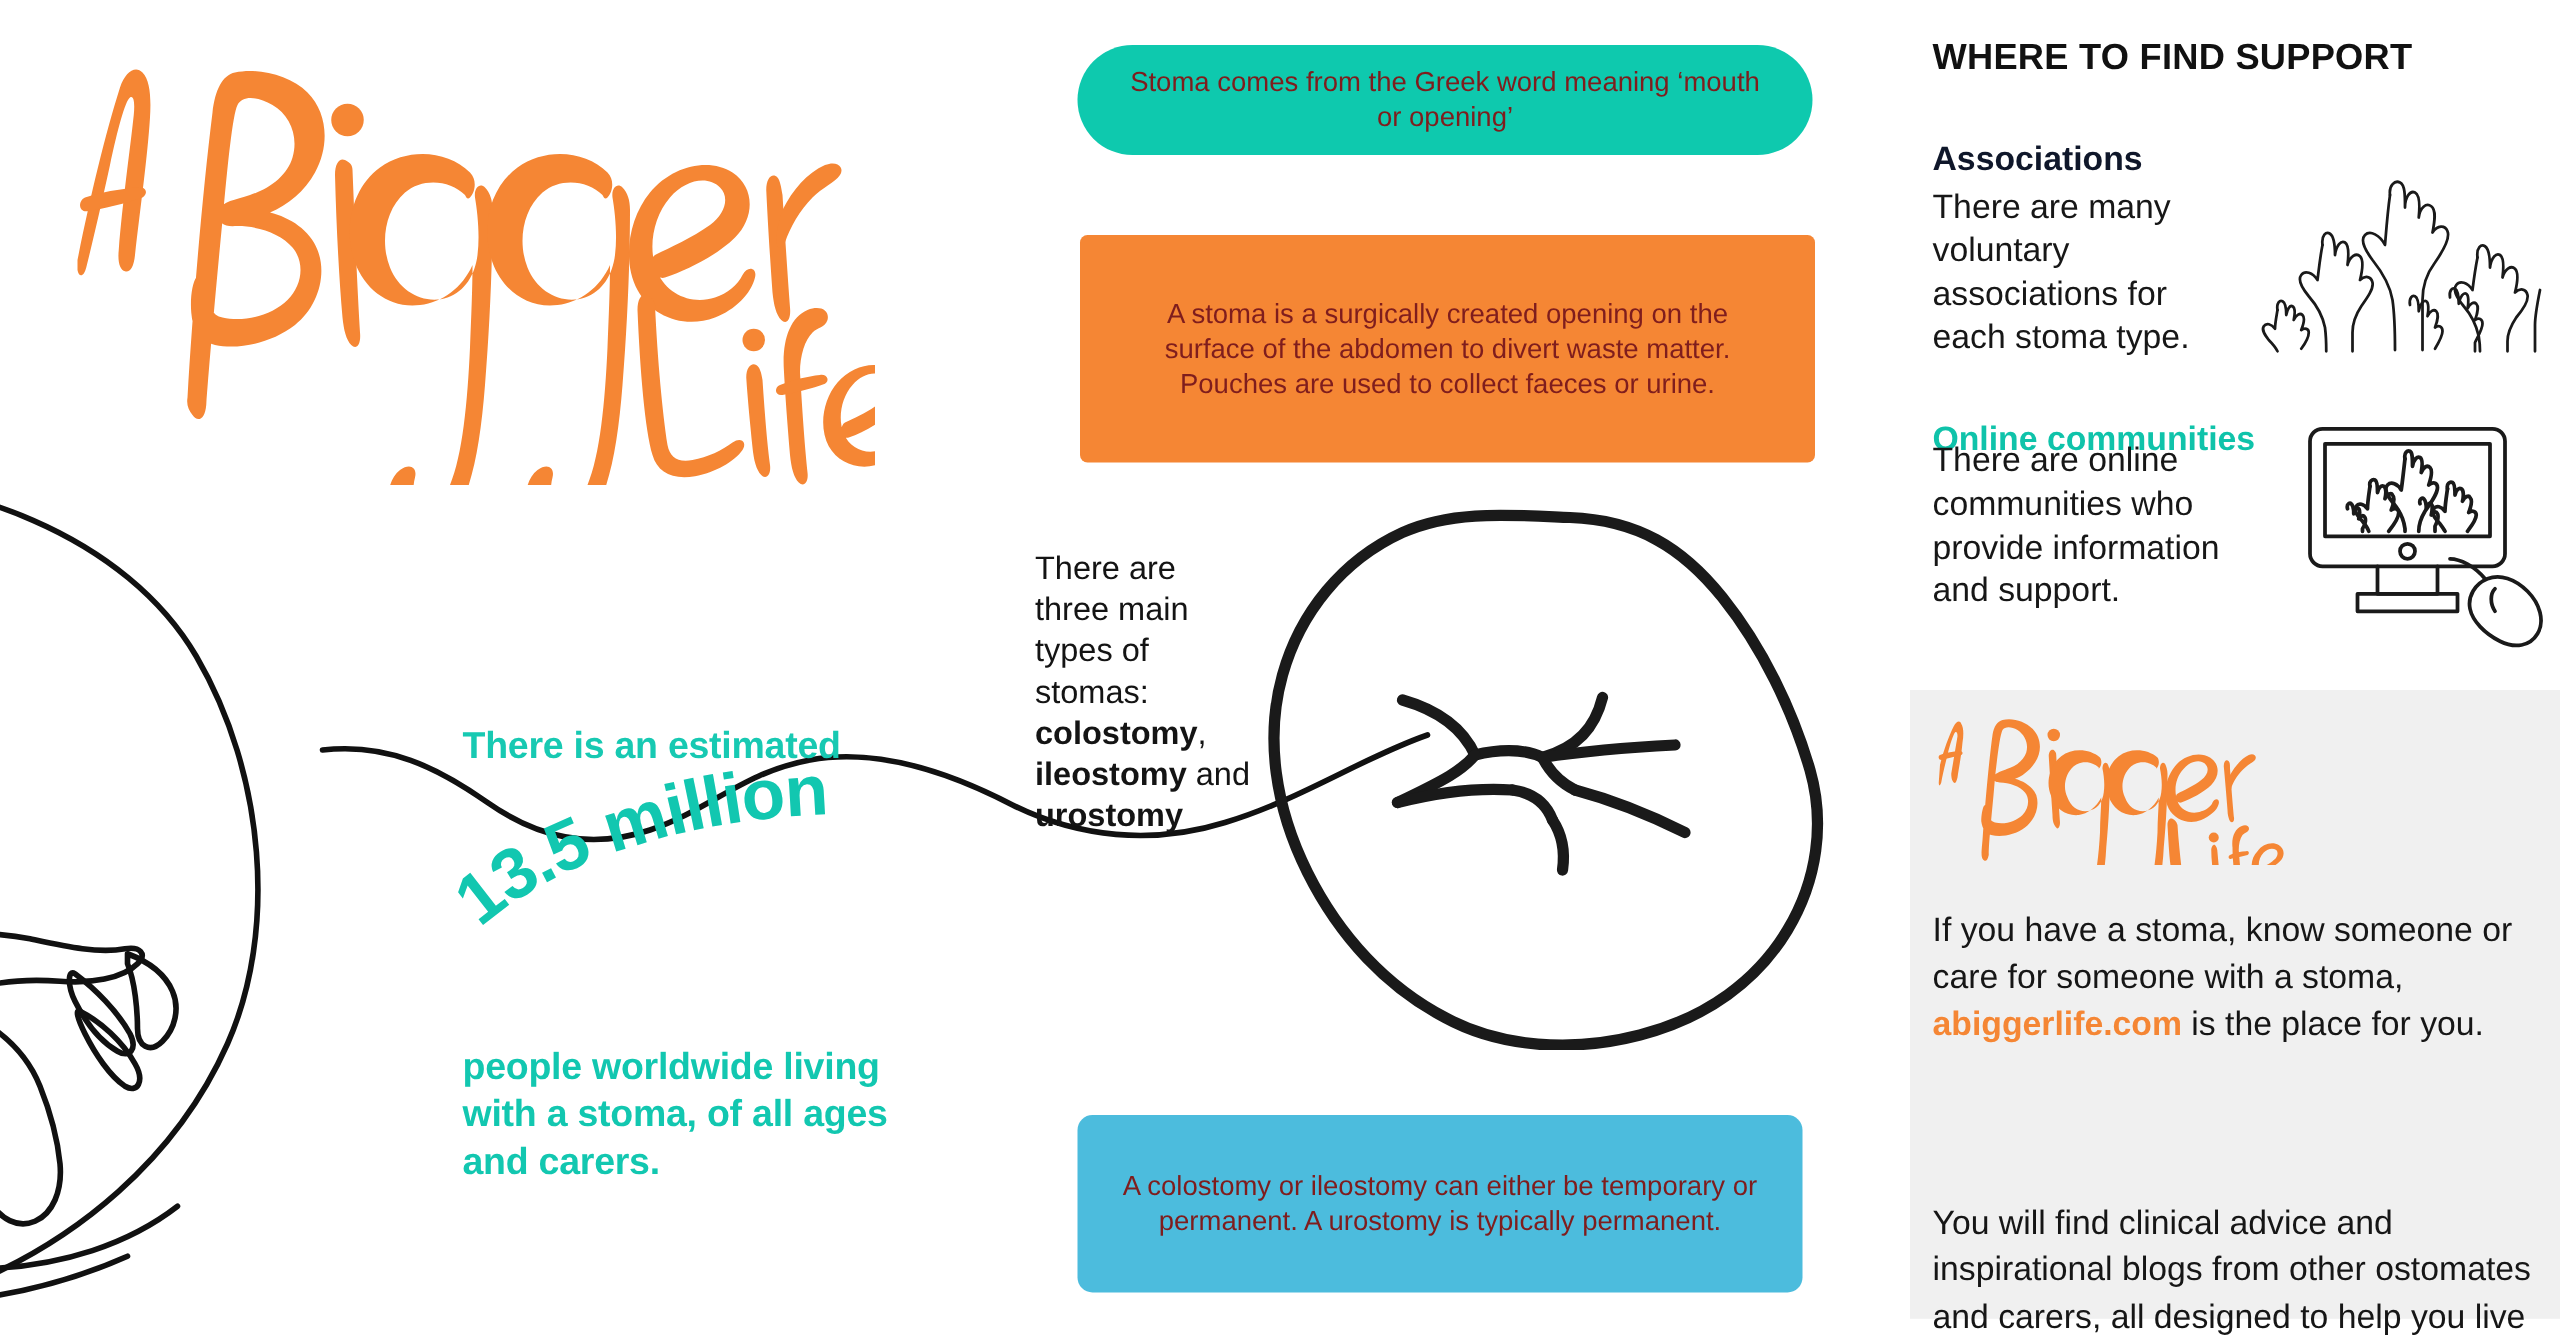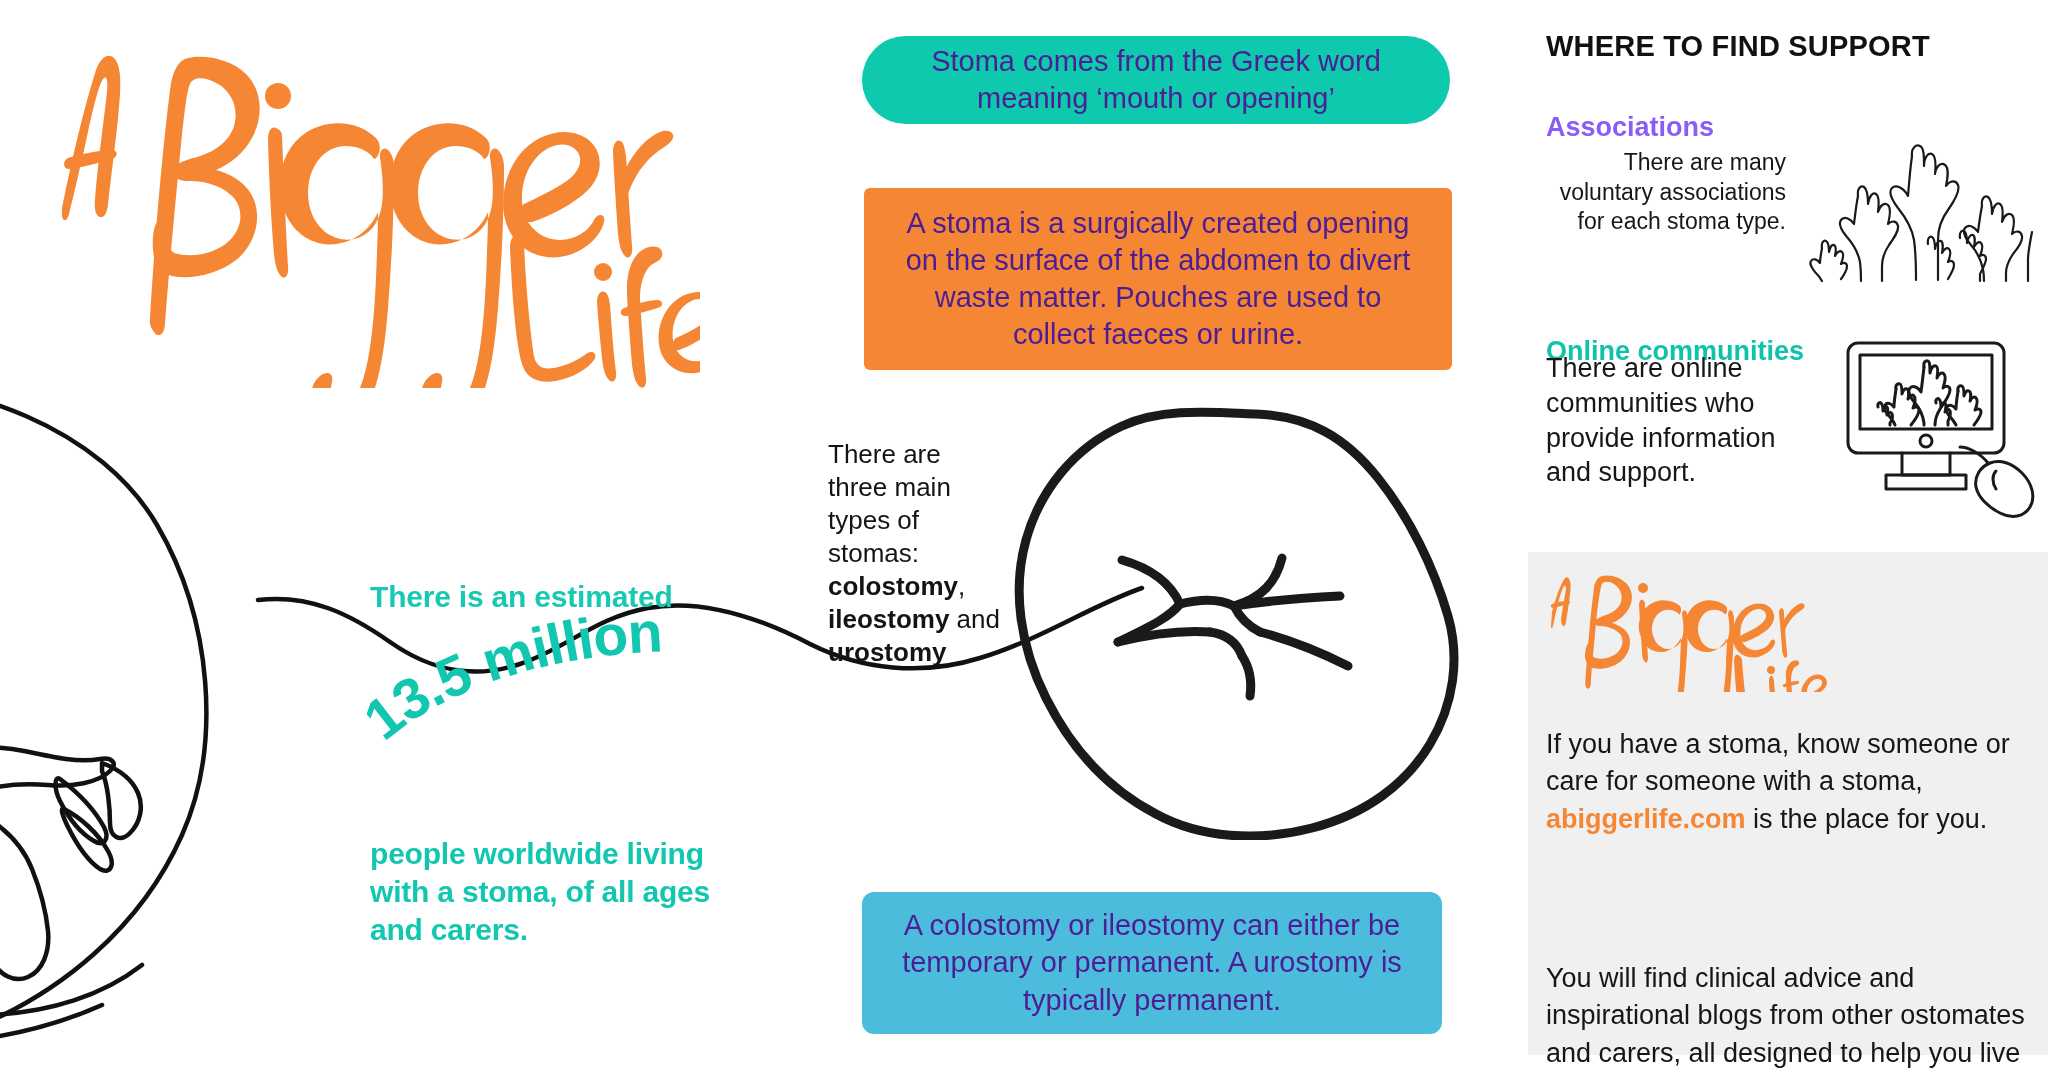--- a/index.html
+++ b/index.html
@@ -93,22 +93,22 @@
   }
 
   
   .pill {
     position: absolute;
     box-sizing: border-box;
     display: flex;
     align-items: center;
     justify-content: center;
     text-align: center;
-    color: #4c1d95;
-    font-size: 29px;
+    color: #7f1d1d;
+    font-size: 22px;
     line-height: 1.28;
     padding: 14px 34px;
   }
   .pill-teal {
     left: 862px;
     top: 36px;
     width: 588px;
     height: 88px;
     background: #0ec9ae;
     border-radius: 46px;
@@ -162,31 +162,30 @@
     font-weight: bold;
     letter-spacing: 0.2px;
     color: #111111;
   }
   .support-sub-a {
     position: absolute;
     left: 1546px;
     top: 112px;
     font-size: 27px;
     font-weight: bold;
-    color: #8b5cf6;
+    color: #0f172a;
   }
   .support-body-a {
     position: absolute;
     left: 1546px;
     top: 148px;
     width: 240px;
-    font-size: 23px;
+    font-size: 27px;
     line-height: 1.29;
     color: #171717;
-    text-align: right;
   }
   .support-sub-b {
     position: absolute;
     left: 1546px;
     top: 336px;
     font-size: 27px;
     font-weight: bold;
     color: #0fc3aa;
   }
   .support-body-b {

